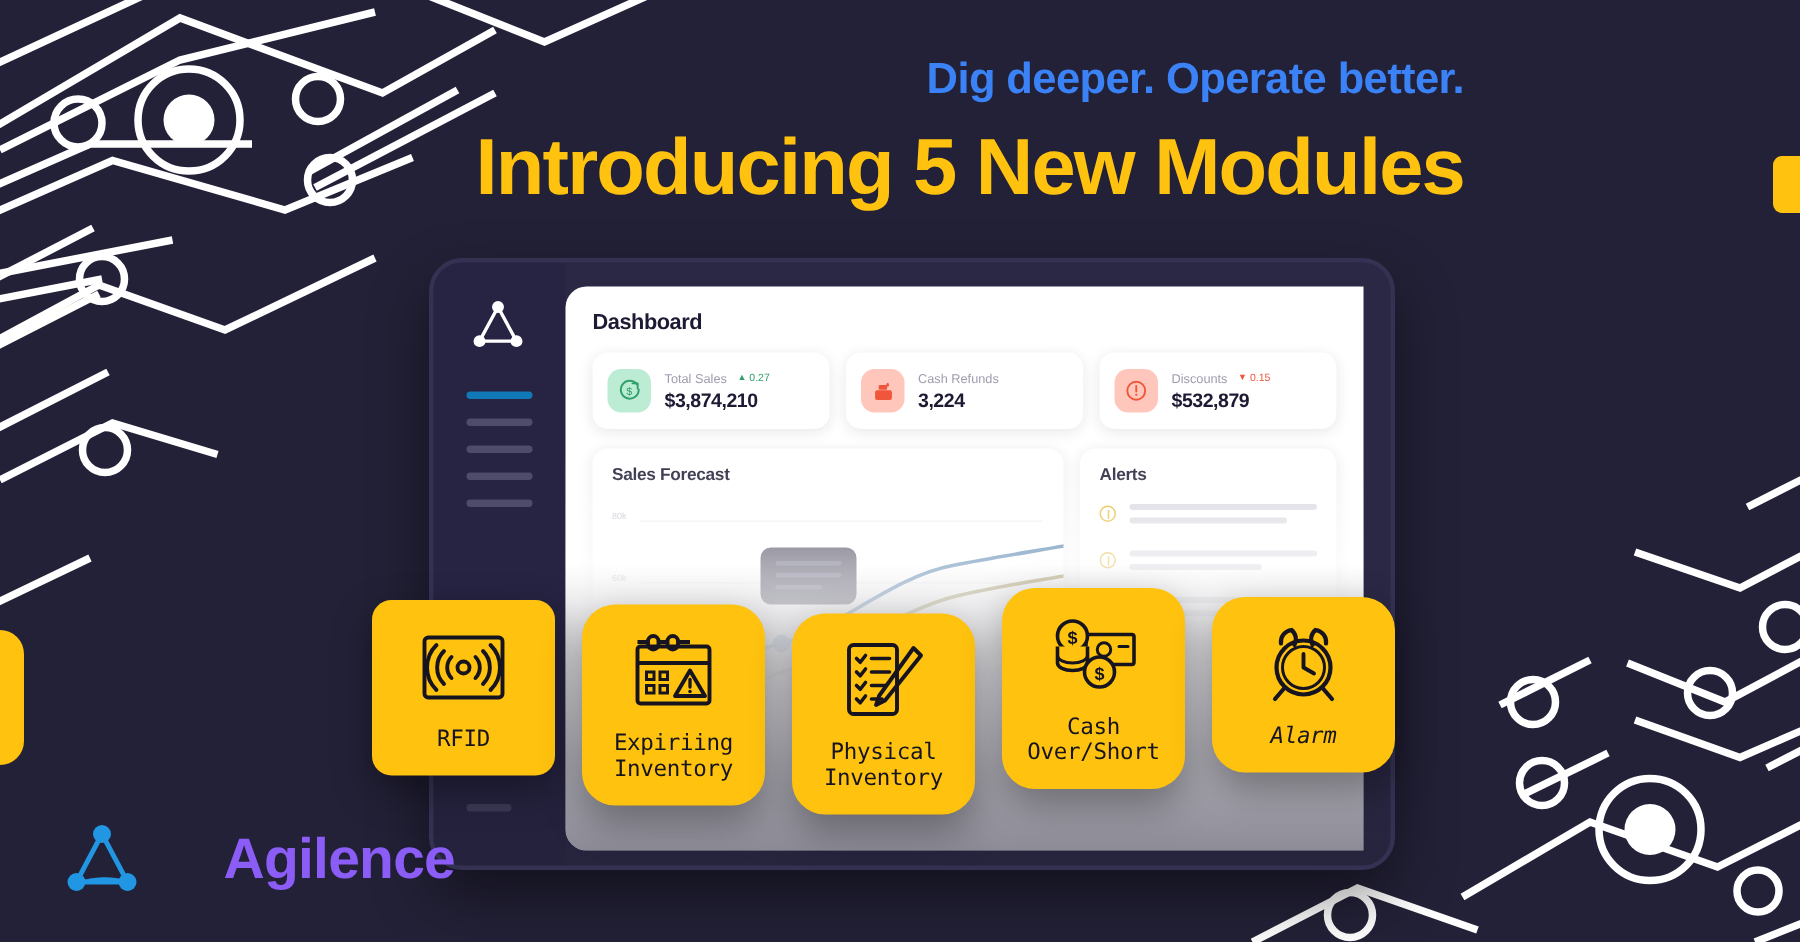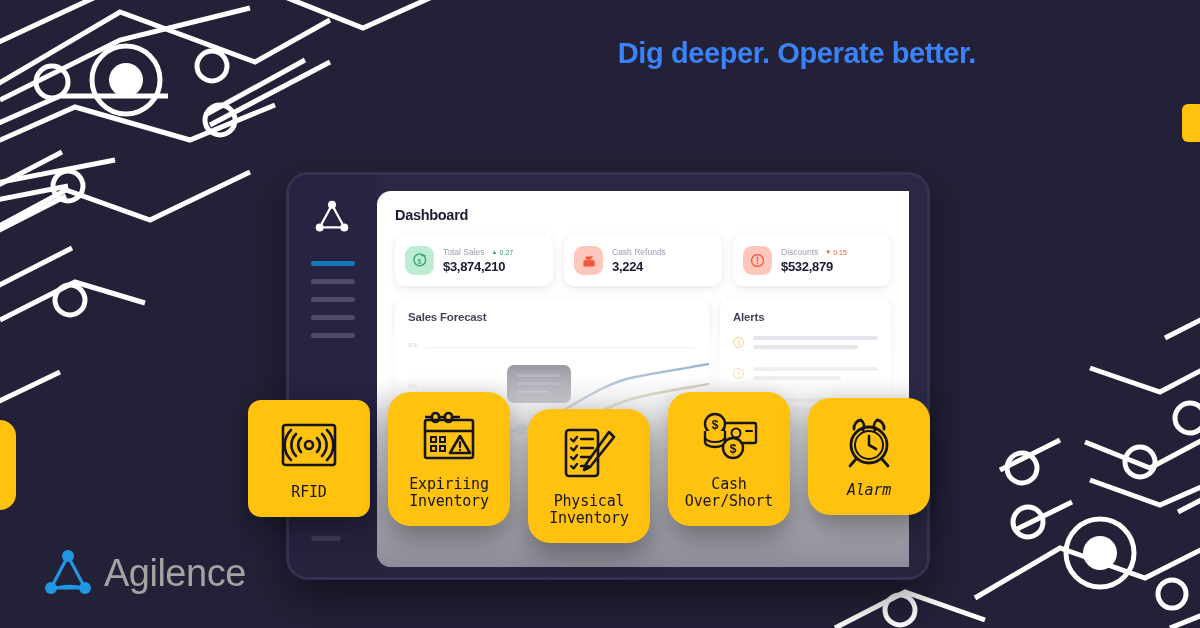--- a/index.html
+++ b/index.html
@@ -287,36 +287,37 @@
     font-size: 15px;
     line-height: 1.12;
     letter-spacing: -0.2px;
     margin-top: 8px;
     white-space: pre-line;
     font-family: "DejaVu Sans Mono", monospace;
     font-weight: normal;
   }
   
   .tile.t0 { margin-top: 8px; border-radius: 13px; }
-  .tile.t1 { margin-top: 0px; }
+  .tile.t1 { margin-top: 11px; }
   .tile.t2 { margin-top: 17px; }
   .tile.t3 { margin-top: 0px; }
   .tile.t4 { margin-top: 6px; font-style: italic; }
 
   
   .brand {
     position: absolute;
     left: 42px; bottom: 30px;
     display: flex; align-items: center; gap: 10px;
   }
   .brand-name {
-    color: #a3a3a3;
+    color: #8b5cf6;
     font-size: 38px;
     letter-spacing: -0.5px;
-    font-weight: normal;
+    font-weight: bold;
+    margin-left: 45px;
   }
 </style>
 </head>
 <body>
 
 <div id="stage">
 
   <svg class="bg-svg" viewBox="0 0 1200 628">
     <g stroke="#ffffff" stroke-width="5" fill="none">
 
@@ -369,20 +370,21 @@
       <circle cx="1100" cy="553" r="34" fill="none" stroke="#ffffff" stroke-width="5"></circle>
       <circle cx="1100" cy="553" r="17" fill="#ffffff"></circle>
     </g>
   </svg>
 
   <div class="accent-right"></div>
   <div class="accent-left-low"></div>
 
   <div class="headline-wrap">
     <div class="kicker">Dig deeper. Operate better.</div>
+    <div class="headline">Introducing 5 New Modules</div>
   </div>
 
   <div class="device">
 
     <div class="device-sidebar">
       <svg class="side-logo" viewBox="0 0 40 38">
         <path d="M20 6 L33 30 L7 30 Z" fill="none" stroke="#ffffff" stroke-width="2.4" stroke-linejoin="round"></path>
         <circle cx="20" cy="6" r="4.2" fill="#ffffff"></circle>
         <circle cx="33" cy="30" r="4.2" fill="#ffffff"></circle>
         <circle cx="7" cy="30" r="4.2" fill="#ffffff"></circle>

